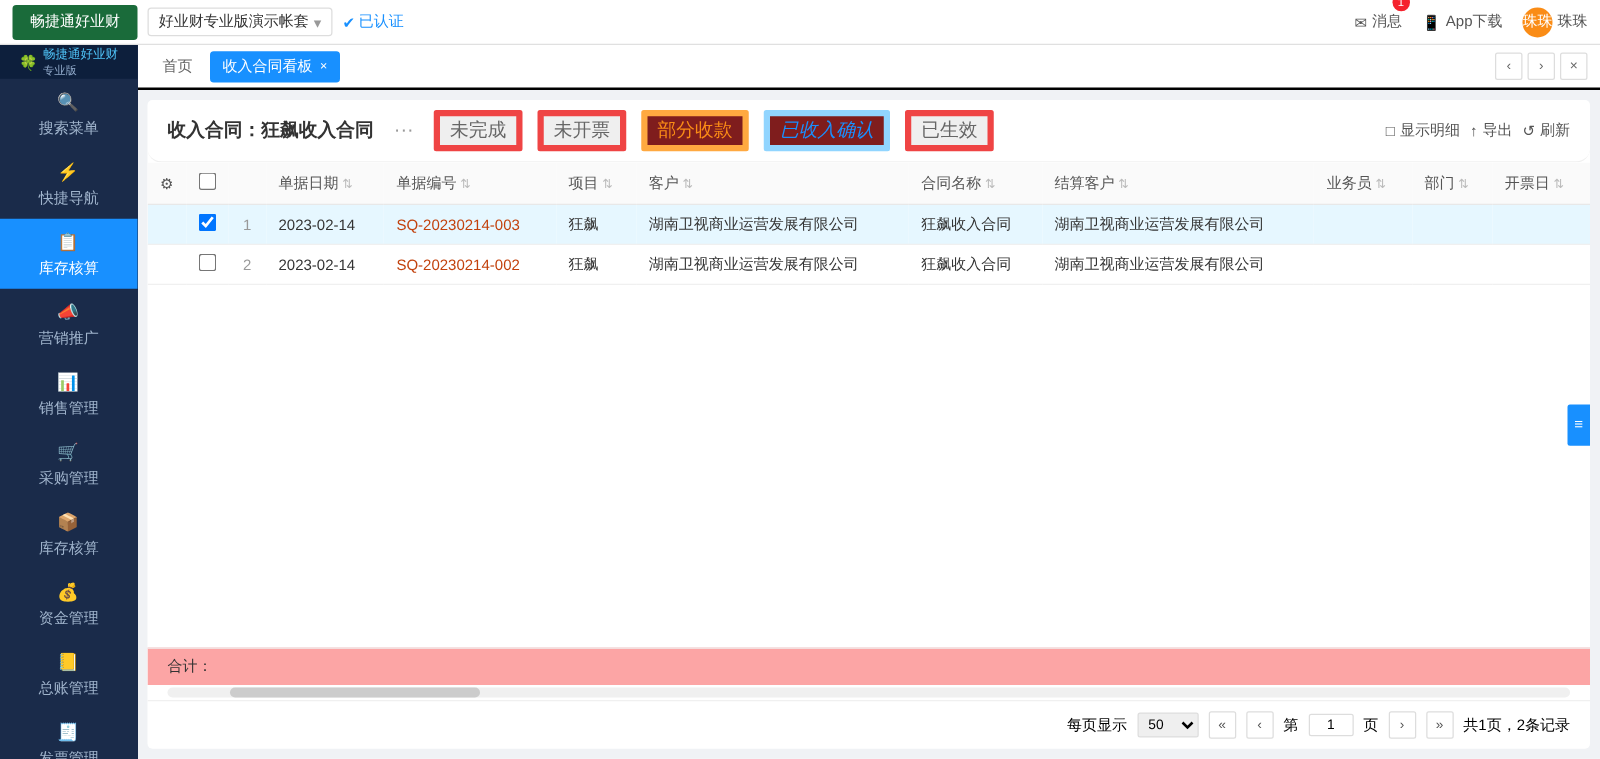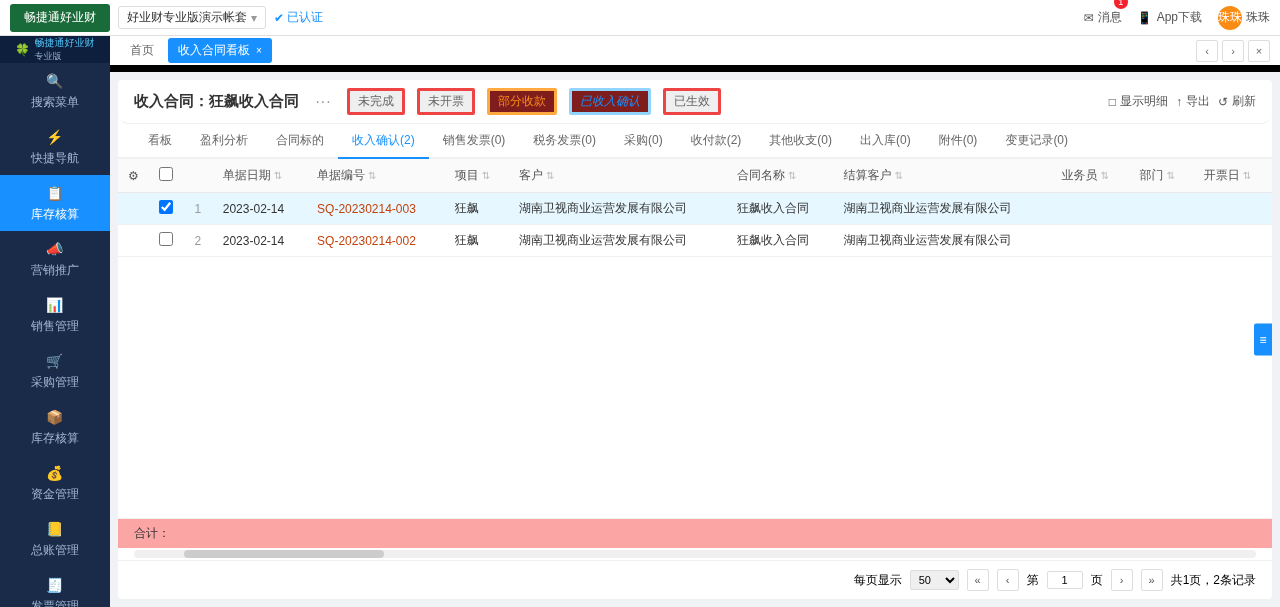--- a/index.html
+++ b/index.html
@@ -134,21 +134,21 @@
     }
 
     
     .tab-bar {
       height: 36px;
       background: #fff;
       display: flex;
       align-items: center;
       padding: 0 10px;
       gap: 4px;
-      border-bottom: 7px solid #000000;
+      border-bottom: 2px solid #000000;
     }
     .tab-home {
       padding: 4px 10px;
       color: #666;
       cursor: pointer;
       font-size: 12px;
     }
     .tab-active {
       background: #1890ff;
       color: #fff;
@@ -209,23 +209,23 @@
       color: #333;
     }
     .more-btn {
       cursor: pointer;
       color: #999;
       font-size: 16px;
       padding: 0 4px;
     }
     .status-btn {
       padding: 2px 8px;
-      border: 3px solid #ef4444;
+      border: 5px solid #ef4444;
       border-radius: 2px;
-      font-size: 12px;
+      font-size: 15px;
       cursor: pointer;
       color: #666;
     }
     .status-btn.active {
       background: #7f1d1d;
       border-color: #ffa940;
       color: #fa8c16;
     }
     .status-btn.active-blue {
       background: #7f1d1d;
@@ -514,34 +514,20 @@
             <span>↑</span>
             <span>导出</span>
           </div>
           <div class="header-action-btn">
             <span>↺</span>
             <span>刷新</span>
           </div>
         </div>
       </div>
 
-      <div class="sub-tabs">
-        <div class="sub-tab">看板</div>
-        <div class="sub-tab">盈利分析</div>
-        <div class="sub-tab">合同标的</div>
-        <div class="sub-tab active">收入确认(2)</div>
-        <div class="sub-tab">销售发票(0)</div>
-        <div class="sub-tab">税务发票(0)</div>
-        <div class="sub-tab">采购(0)</div>
-        <div class="sub-tab">收付款(2)</div>
-        <div class="sub-tab">其他收支(0)</div>
-        <div class="sub-tab">出入库(0)</div>
-        <div class="sub-tab">附件(0)</div>
-        <div class="sub-tab">变更记录(0)</div>
-      </div>
 
       <div class="table-area">
         <table>
           <thead>
             <tr>
               <th style="width:30px;text-align:center;">
                 <span>⚙</span>
               </th>
               <th class="checkbox-th">
                 <input type="checkbox" class="row-checkbox" style="">

